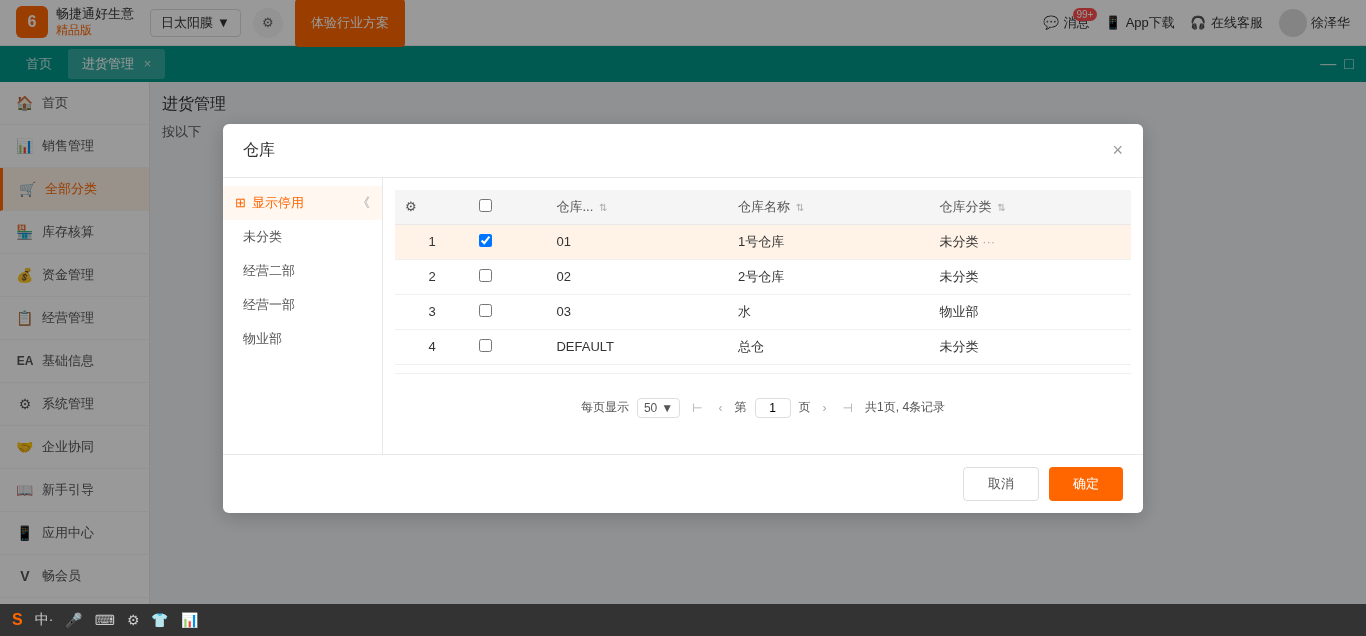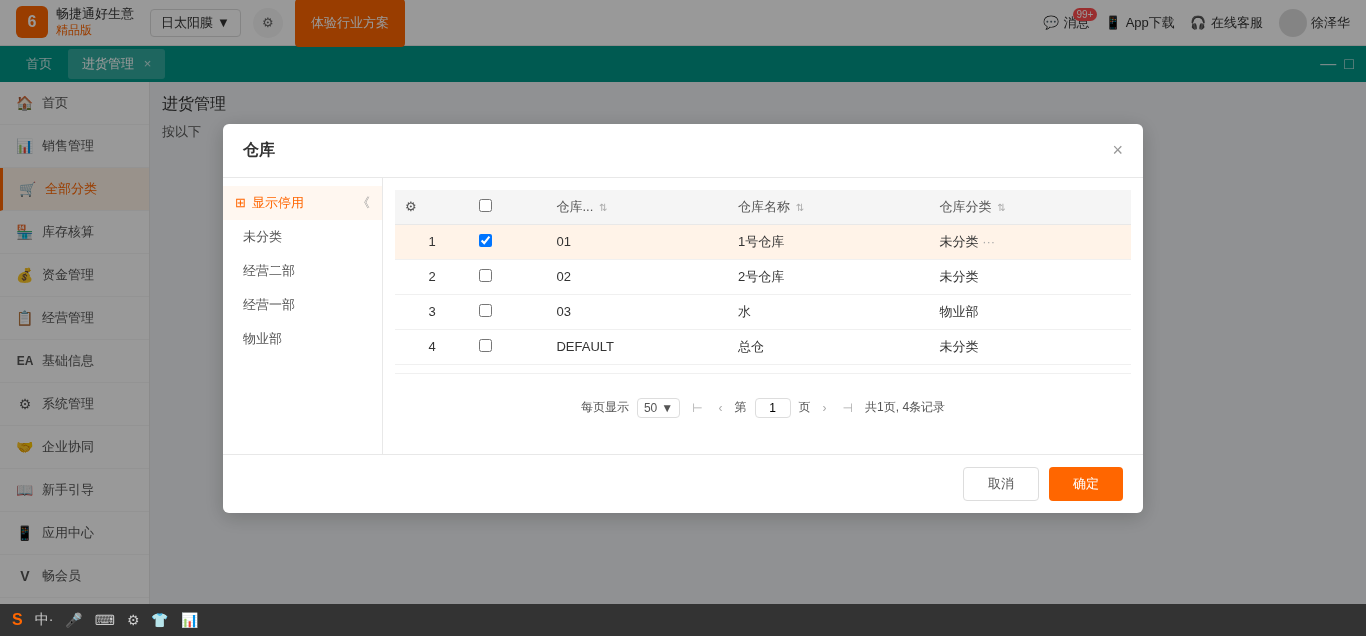--- a/index.html
+++ b/index.html
@@ -121,21 +121,21 @@
       max-height: 560px;
       display: flex;
       flex-direction: column;
       box-shadow: 0 4px 20px rgba(0,0,0,0.2);
     }
     .modal-header {
       padding: 16px 20px;
       border-bottom: 1px solid #e8e8e8;
       display: flex; align-items: center; justify-content: space-between;
     }
-    .modal-title { font-size: 16px; color: #333; font-weight: bold; }
+    .modal-title { font-size: 16px; color: #333; font-weight: normal; }
     .modal-close { cursor: pointer; color: #999; font-size: 18px; }
     .modal-body { display: flex; flex: 1; overflow: hidden; }
 
     
     .category-panel {
       width: 160px;
       border-right: 1px solid #e8e8e8;
       padding: 8px 0;
       flex-shrink: 0;
     }

